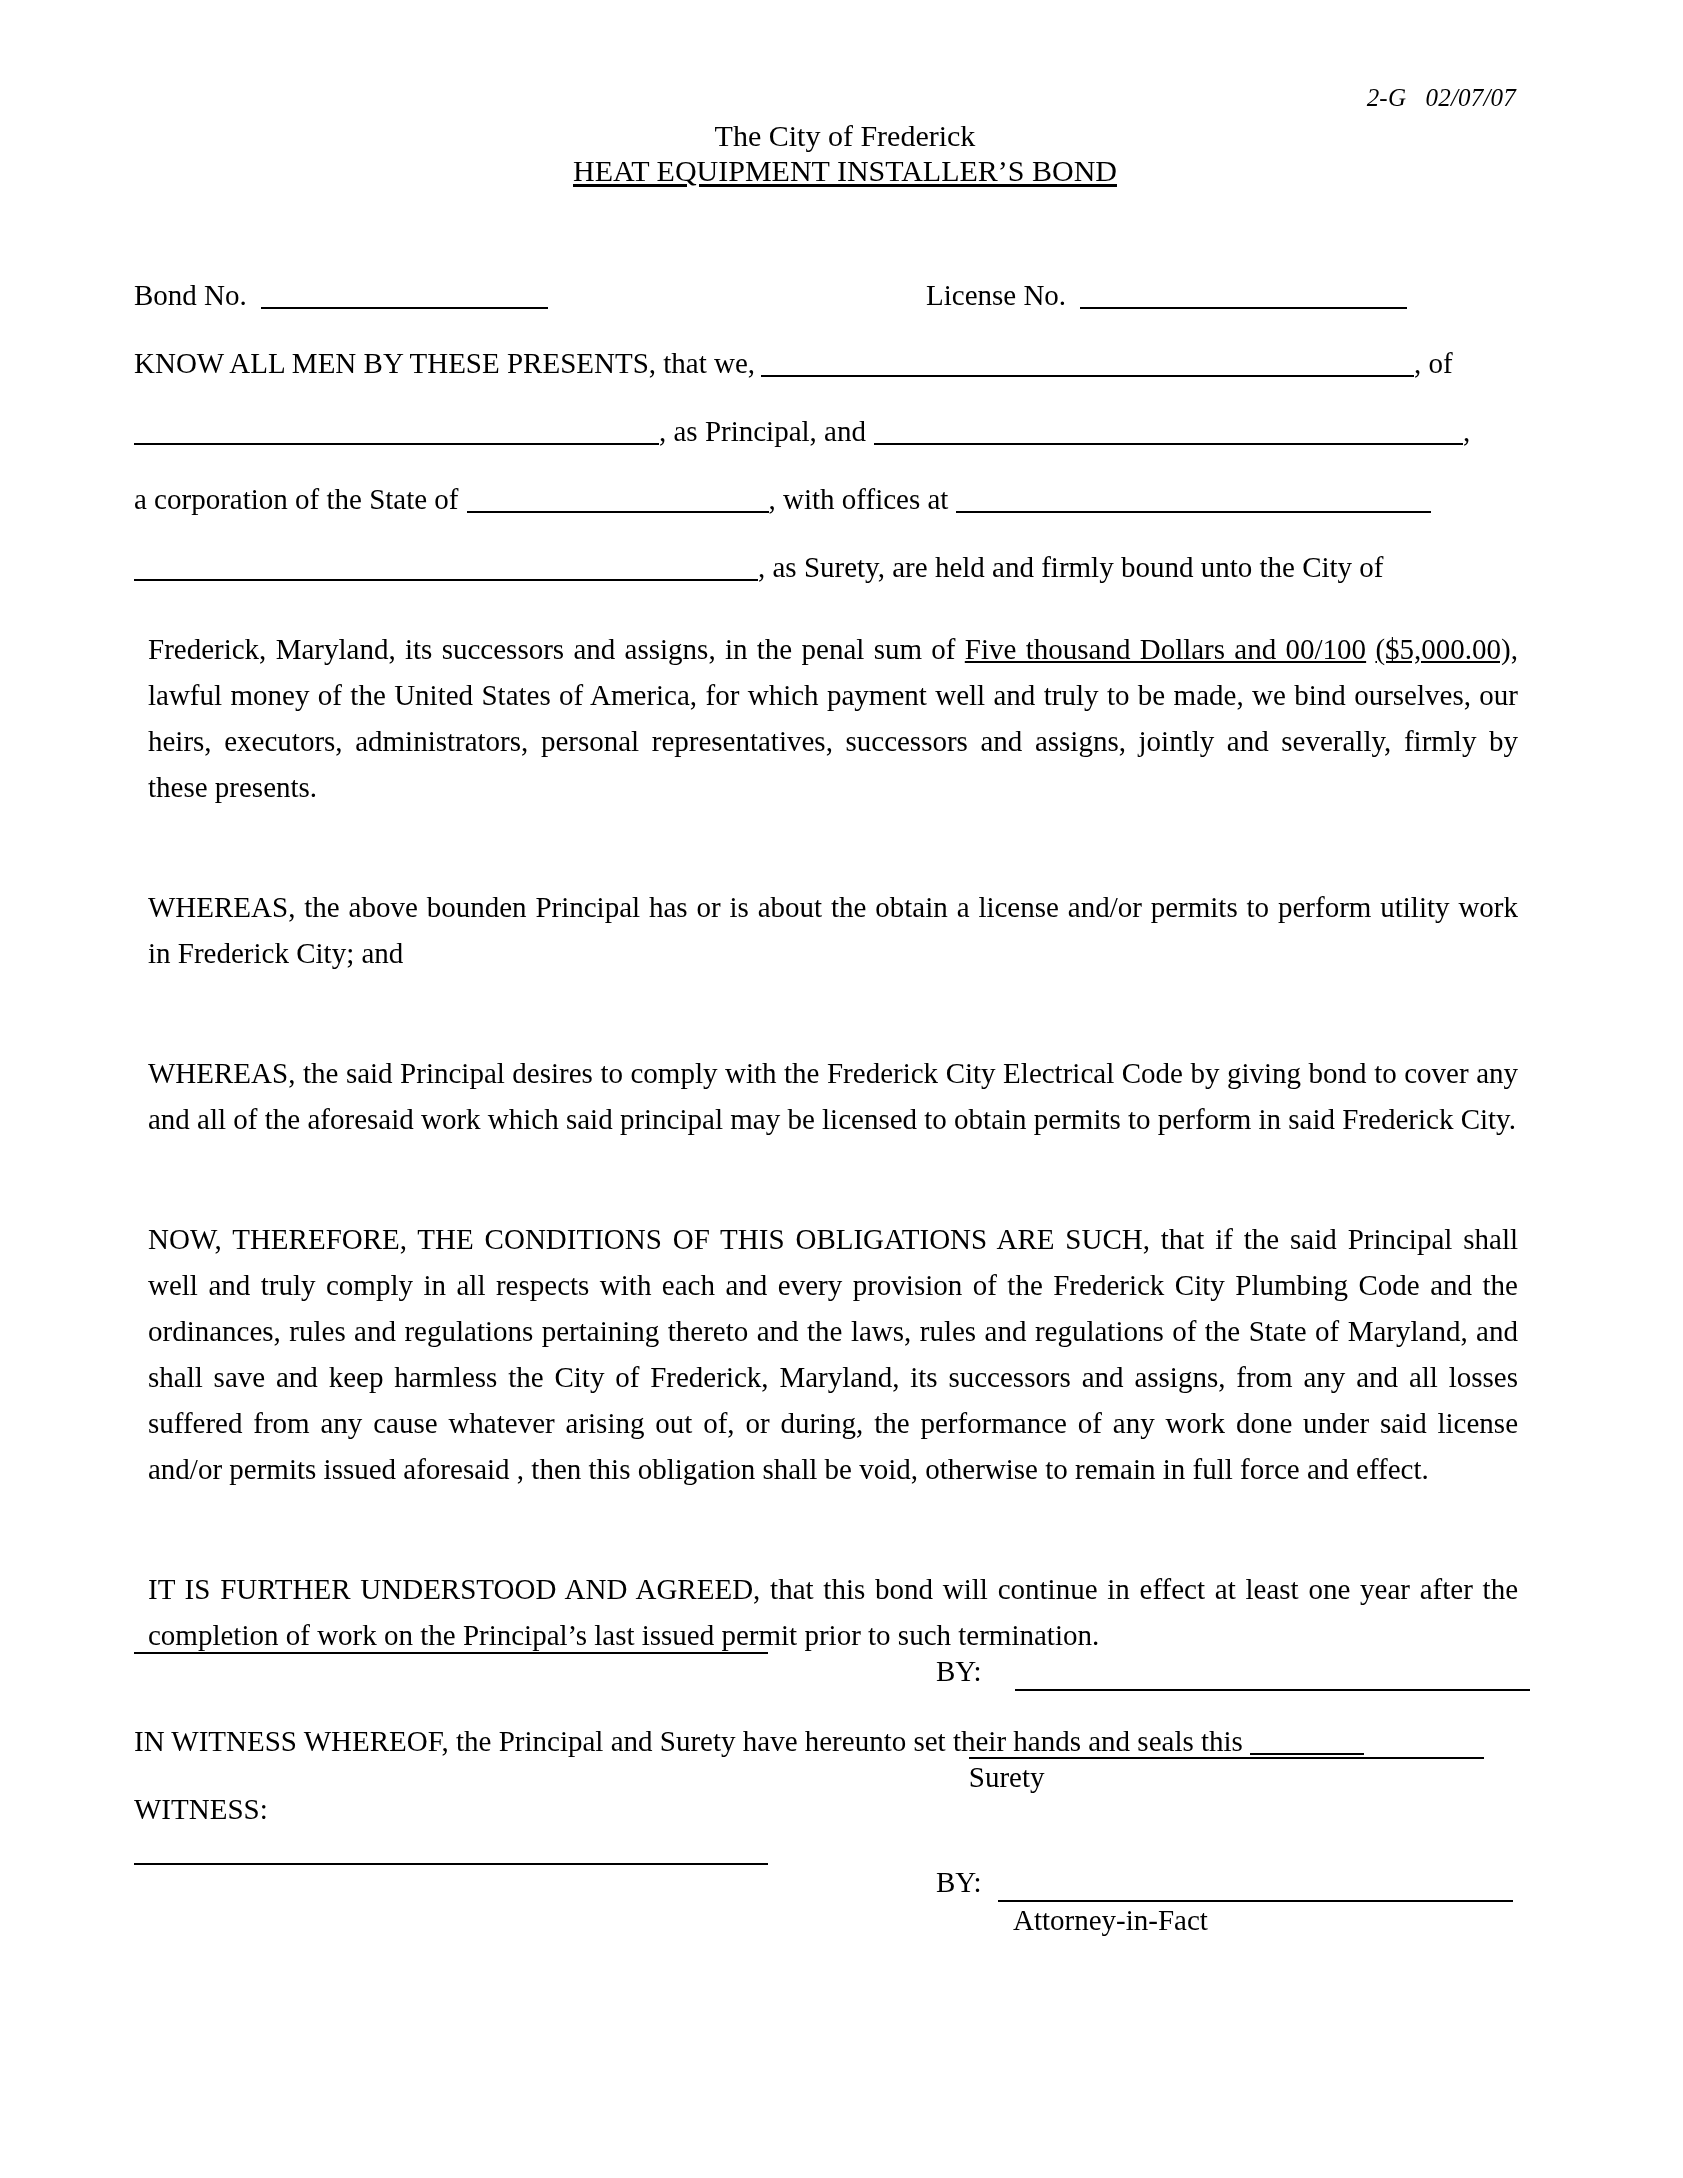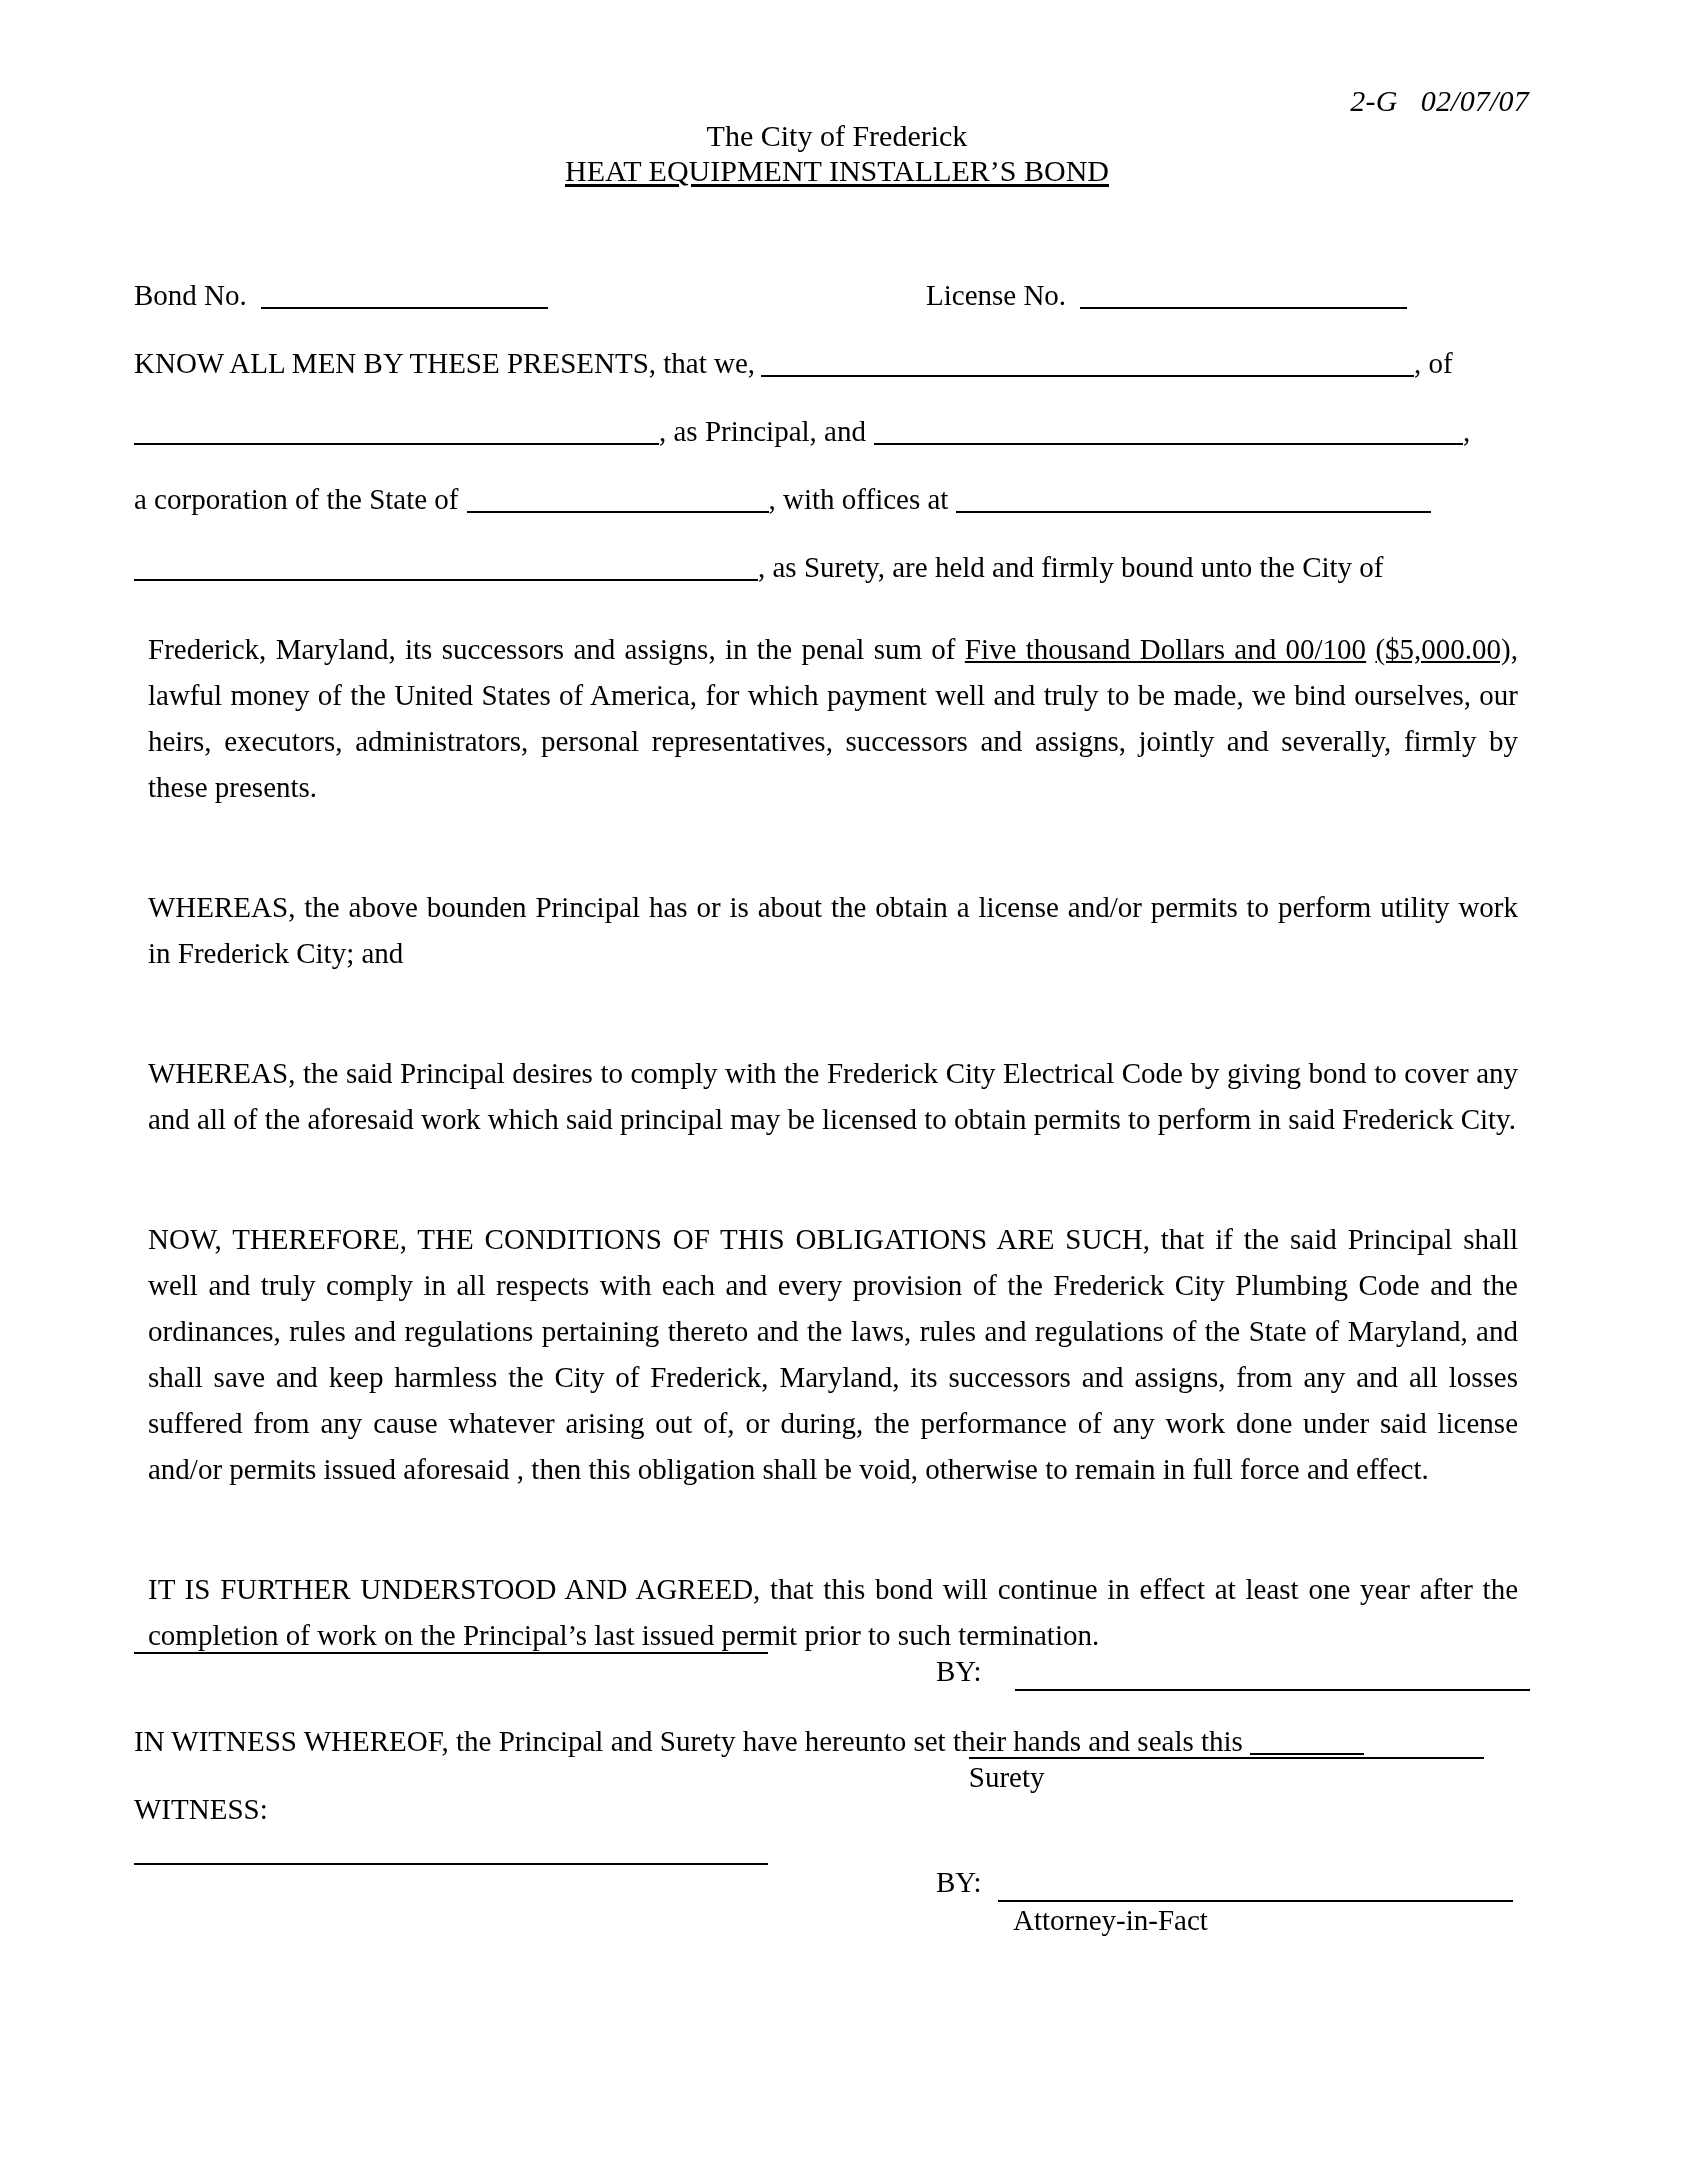--- a/index.html
+++ b/index.html
@@ -25,30 +25,30 @@
   .content {
     position: absolute;
     left: 134px;
     top: 0;
     width: 1398px;
   }
 
   
   .revcode {
     position: absolute;
-    right: 3px;
+    right: 16px;
     top: 84px;
     font-style: italic;
-    font-size: 30px;
+    font-size: 25px;
     letter-spacing: 0.2px;
     white-space: pre;
   }
   .title-block {
     position: absolute;
-    left: 4px;
+    left: 12px;
     top: 119px;
     width: 1398px;
     text-align: center;
   }
   .title-line1 {
     font-size: 30px;
     line-height: 34px;
   }
   .title-line2 {
     font-size: 30px;

